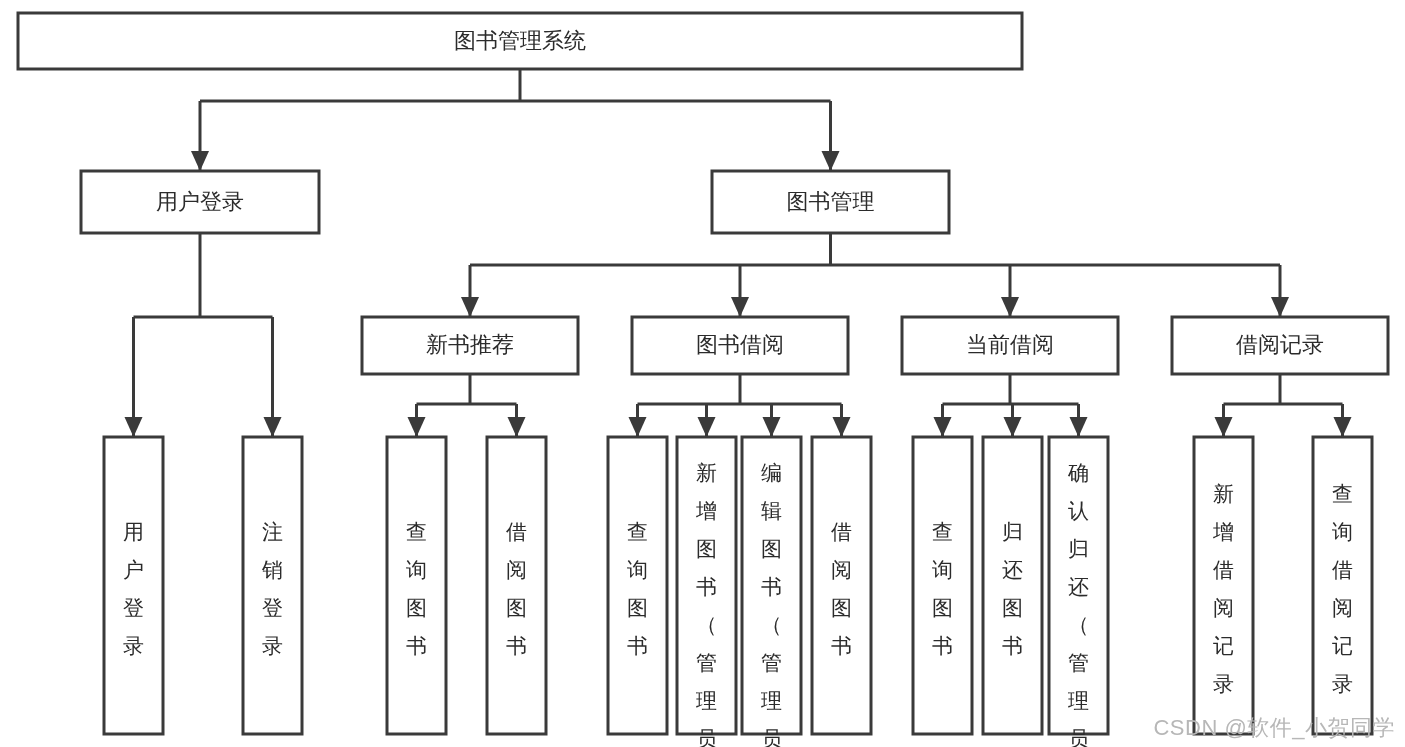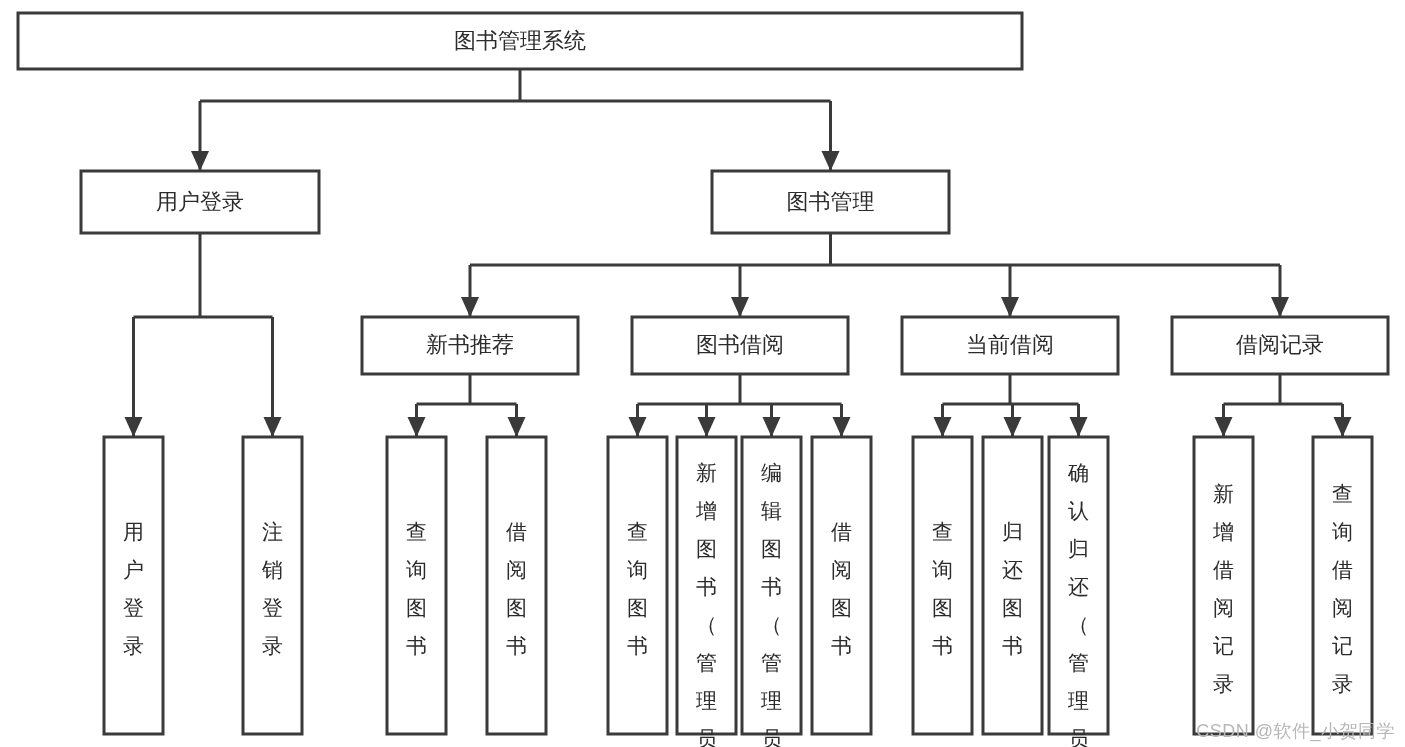--- a/index.html
+++ b/index.html
@@ -51,21 +51,21 @@
     fill: #2b2b2b;
     font-family: "Liberation Sans", "DejaVu Sans", sans-serif;
     font-size: 21px;
     text-anchor: middle;
   }
   .watermark {
     position: absolute;
     right: 10px;
     bottom: 4px;
     font-family: "Liberation Sans", "DejaVu Sans", sans-serif;
-    font-size: 18px;
+    font-size: 22px;
     color: #b7b7b7;
     white-space: nowrap;
     letter-spacing: 0.5px;
     pointer-events: none;
   }
 </style>
 </head>
 <body>
 
 <div id="diagram-root">

